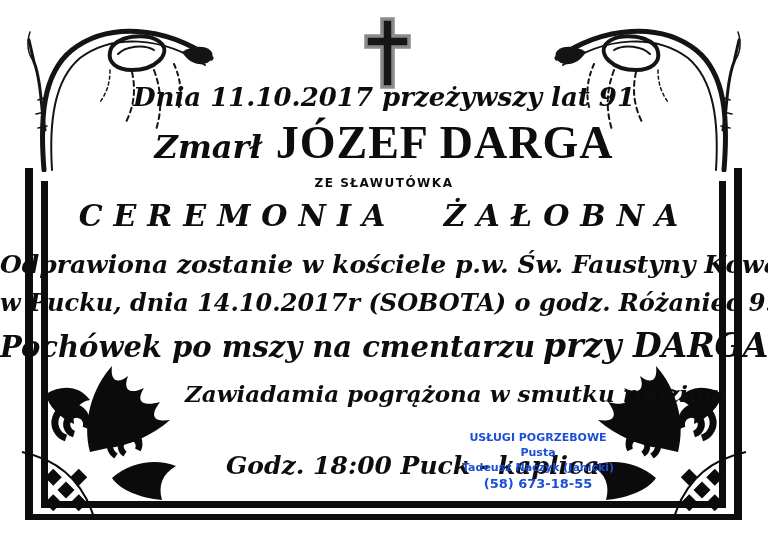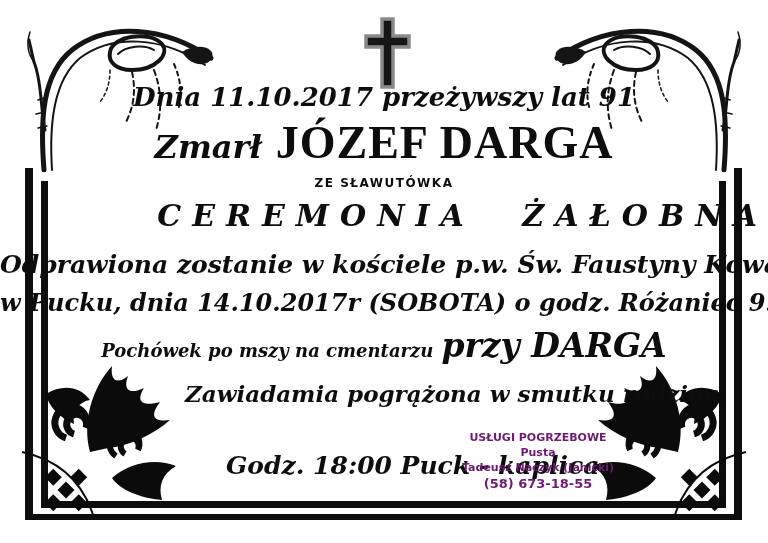--- a/index.html
+++ b/index.html
@@ -43,37 +43,37 @@
     color: #0d0d0d;
     white-space: nowrap;
   }
   .centered { left: 0; width: 768px; text-align: center; }
 
   .line-date     { top: 82px;  font-size: 26px; }
   .line-name     { top: 116px; }
   .died-label    { font-size: 32px; margin-right: 14px; }
   .deceased-name { font-size: 46px; font-family: Liberation Serif, serif; font-style: normal; font-weight: bold; letter-spacing: 1px; }
   .line-origin   { top: 176px; font-size: 12px; font-family: "DejaVu Sans", sans-serif; font-style: normal; font-weight: bold; letter-spacing: 1.5px; }
-  .line-ceremony { top: 198px; font-size: 30px; letter-spacing: 11px; word-spacing: 26px; text-align: right; }
+  .line-ceremony { top: 198px; font-size: 30px; letter-spacing: 11px; word-spacing: 26px; }
   .line-church   { top: 250px; font-size: 25px; }
   .line-datetime { top: 288px; font-size: 24px; }
   .line-burial   { top: 326px; }
-  .burial-prefix   { font-size: 18px; margin-top: 36px; }
+  .burial-prefix   { font-size: 29px; margin-top: 36px; }
   .burial-emphasis { font-size: 33px; margin-left: 8px; }
   .line-family   { left: 185px; top: 380px; font-size: 23px; }
   .line-rosary   { left: 185px; top: 415px; font-size: 25px; }
   .line-chapel   { left: 185px; top: 451px; font-size: 25px; margin-left: 41px; }
 
   .funeral-home {
     position: absolute;
     left: 462px; top: 430px; width: 152px;
     text-align: center;
     font-family: "DejaVu Sans", sans-serif;
     font-weight: bold;
-    color: #701a75;
+    color: #1d4ed8;
   }
   .fh-line  { font-size: 11px; line-height: 15px; white-space: nowrap; }
   .fh-phone { font-size: 13px; line-height: 17px; }
 </style>
 </head>
 <body>
 
 <div id="notice">
 
   <div class="frame-line v-outer-left"></div>

